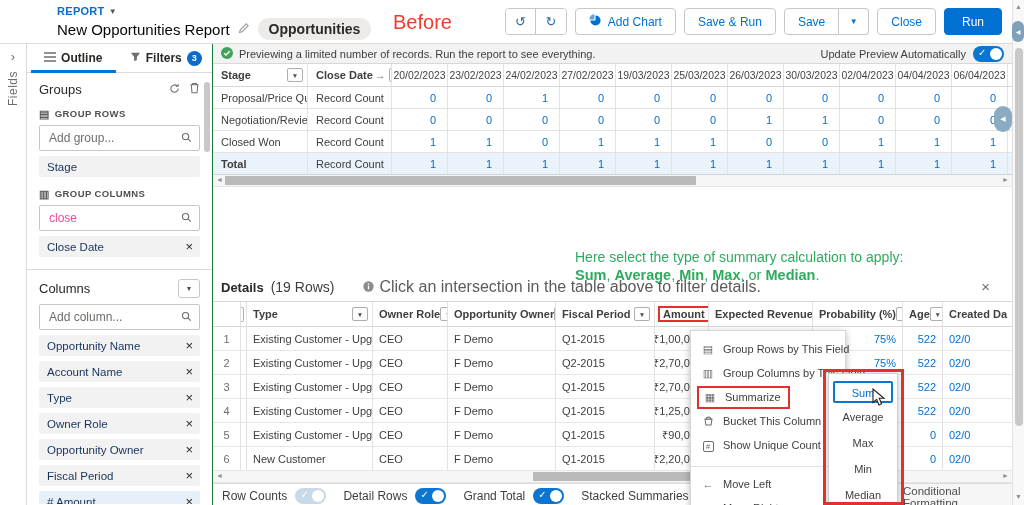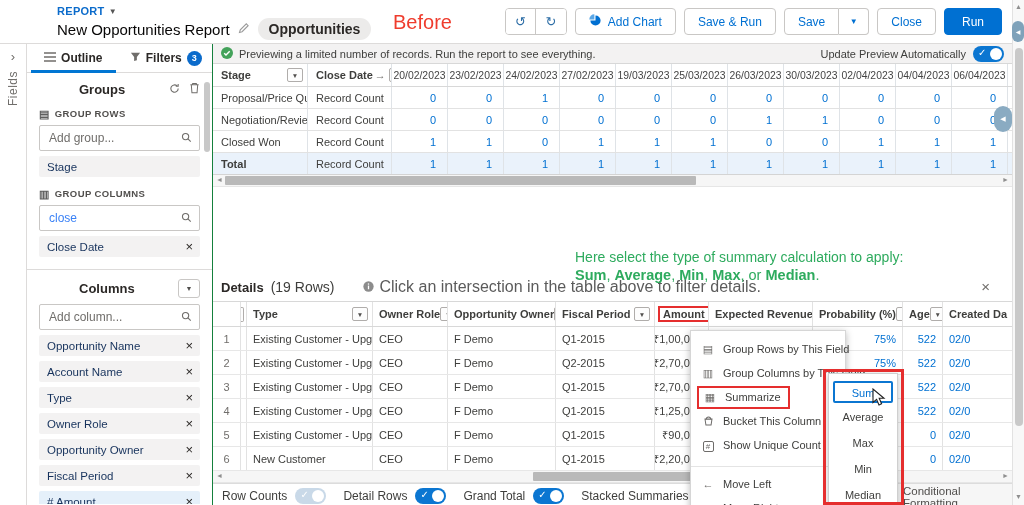--- a/index.html
+++ b/index.html
@@ -31,26 +31,26 @@
   .fields-strip .chev { color:#706e6b; font-size:13px; }
   .fields-strip .vtext { writing-mode:vertical-rl; transform:rotate(180deg); color:#706e6b; font-size:12px; margin-top:7px; letter-spacing:.5px; }
 
   
   .sidebar { width:186px; border-right:1px solid #15803d; position:relative; background:#fff; }
   .sb-tabs { height:29px; display:flex; border-bottom:1px solid #dddbda; }
   .sb-tab { flex:1; display:flex; align-items:center; justify-content:center; gap:5px; font-size:12px; color:#2b2826; font-weight:bold; position:relative; cursor:pointer; }
   .sb-tab.active::after { content:""; position:absolute; left:4px; right:4px; bottom:-1px; height:3px; background:#0176d3; }
   .tab-badge { background:#0b6bcb; color:#fff; border-radius:50%; width:15px; height:15px; font-size:9px; display:flex; align-items:center; justify-content:center; font-weight:bold; }
   .sb-content { padding:9px 12px 0 12px; position:relative; height:431px; overflow:hidden; }
-  .sb-h { font-size:13px; font-weight:bold; color:#2b2826; display:flex; align-items:center; justify-content:space-between;margin-left:40px; }
+  .sb-h { font-size:13px; font-weight:normal; color:#2b2826; display:flex; align-items:center; justify-content:space-between; }
   .sb-h .hic { display:flex; gap:9px; align-items:center; }
   .sb-sub { font-size:9.5px; font-weight:bold; color:#514f4d; letter-spacing:.4px; margin-top:11px; display:flex; align-items:center; gap:5px; }
   .sb-sub .gic { color:#5e5e5e; font-size:11px; line-height:10px; }
   .inputwrap { position:relative; margin-top:6px; }
-  .inputwrap input { width:100%; height:26px; border:1px solid #c9c7c5; border-radius:2px; padding:0 24px 0 9px; font-size:12px; font-family:inherit; color:#3b82f6; }
+  .inputwrap input { width:100%; height:26px; border:1px solid #c9c7c5; border-radius:2px; padding:0 24px 0 9px; font-size:12px; font-family:inherit; color:#ec4899; }
   .inputwrap input::placeholder { color:#706e6b; }
   .inputwrap svg { position:absolute; right:8px; top:7px; }
   .sbitem { background:#f3f2f2; border-radius:2px; height:21px; display:flex; align-items:center; justify-content:space-between; padding:0 7px 0 8px; font-size:11.5px; color:#16325c; margin-top:5px; cursor:pointer; }
   .sbitem.numeric { background:#e5f0fa; }
   .sbitem .x { color:#2b2826; font-size:13px; cursor:pointer; line-height:10px; }
   .sb-divider { border-top:1px solid #dddbda; margin:12px -12px 0 -12px; }
   .cols-head { margin-top:9px; }
   .dd-sq { width:22px; height:19px; border:1px solid #c9c7c5; border-radius:3px; background:#fff; display:flex; align-items:center; justify-content:center; font-size:7px; color:#514f4d; cursor:pointer; }
   .sb-scroll { position:absolute; right:2px; top:38px; width:6px; height:70px; background:#c8c8c8; border-radius:3px; }
 

